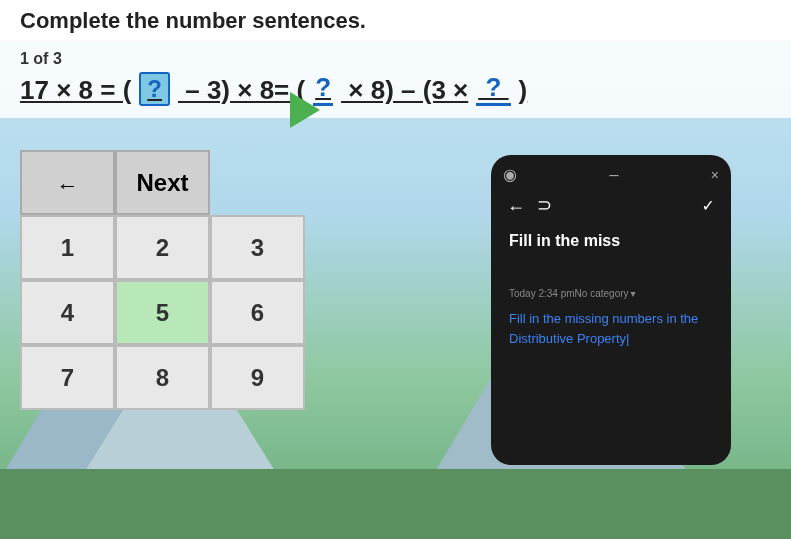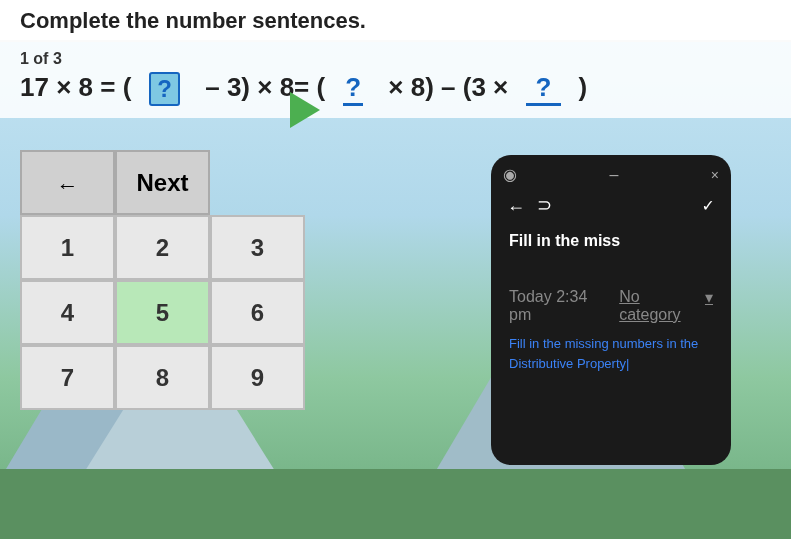--- a/index.html
+++ b/index.html
@@ -91,26 +91,27 @@
 
     .problem-counter {
       font-size: 16px;
       font-weight: bold;
       color: #333;
       margin-bottom: 4px;
     }
 
     .math-row {
       display: flex;
-      align-items: flex-start;
+      align-items: flex-end;
       font-size: 26px;
       font-weight: bold;
       color: #222;
       flex-wrap: wrap;
-      gap: 18px;
+      gap: 8px;
+      text-decoration: underline;
     }
 
     .green-arrow {
       display: inline-block;
       width: 0;
       height: 0;
       border-top: 18px solid transparent;
       border-bottom: 18px solid transparent;
       border-left: 30px solid #4caf50;
       margin: 0 10px;
@@ -269,34 +270,32 @@
     }
 
     .note-title {
       font-size: 16px;
       font-weight: bold;
       color: white;
       margin-bottom: 4px;
     }
 
     .note-meta {
-      font-size: 16px;
+      font-size: 10px;
       color: #888;
       margin-bottom: 10px;
       display: flex;
-      gap: 8px;
       align-items: center;
       margin-top: 38px;
     }
 
     .no-category {
       display: flex;
       align-items: flex-start;
       gap: 2px;
-      text-decoration: underline;
     }
 
     .note-body {
       font-size: 13px;
       color: #3b82f6;
       line-height: 1.5;
     }
   </style>
 </head>
 <body>

